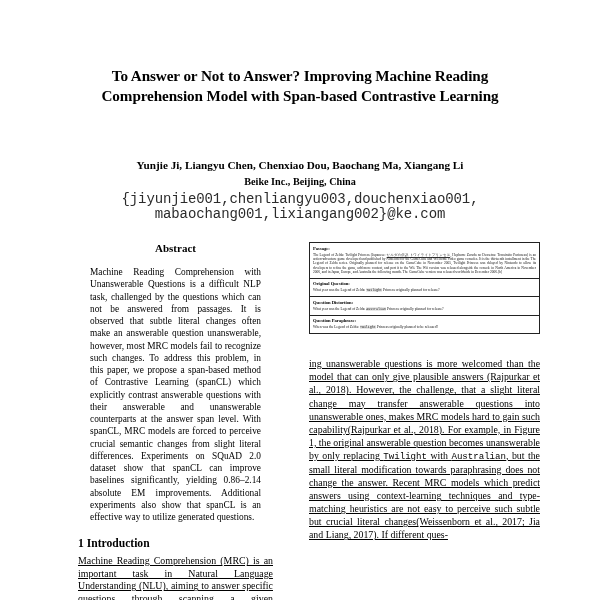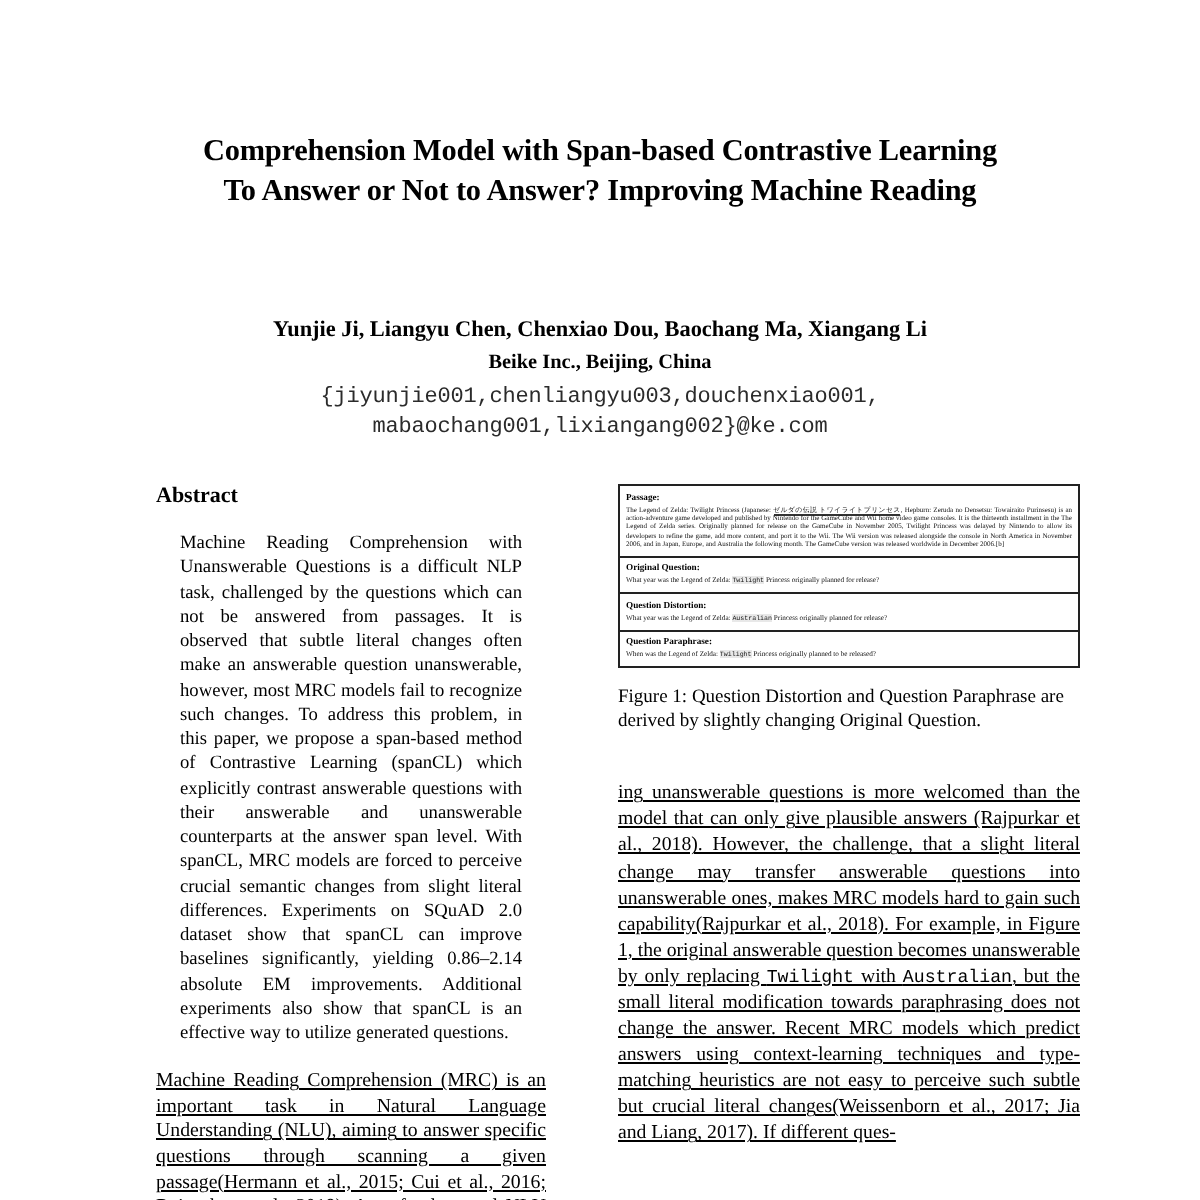--- a/index.html
+++ b/index.html
@@ -44,41 +44,42 @@
     text-align: center;
     font-size: 10.2px;
     line-height: 13px;
     margin: 0;
     padding-top: 3px;
     font-weight: bold;
   }
   .emails {
     text-align: center;
     font-family: "Liberation Mono", "DejaVu Sans Mono", monospace;
-    font-size: 11px;
+    font-size: 14px;
     line-height: 14.5px;
     margin: 0;
     padding-top: 4px;
     color: #2b2b2b;
     letter-spacing: -0.1px;
   }
   .email-line { display: block; }
 
   .columns {
     display: flex;
     gap: 18px;
     padding-top: 21px;
   }
   .col {
     width: 231px;
     flex: 0 0 231px;
   }
   .col-left { padding: 0 18px; width: 195px; flex: 0 0 195px; box-sizing: content-box; }
 
   .section-head {
+    text-align: center;
     font-weight: bold;
     font-size: 11px;
     margin: 0 0 7px 0;
   }
   .abstract-body {
     font-size: 9.35px;
     line-height: 12.25px;
     text-align: justify;
     margin: 12px;
     hyphens: manual;
@@ -150,36 +151,37 @@
     font-family: "Liberation Mono", "DejaVu Sans Mono", monospace;
     font-size: 9.1px;
   }
 </style>
 </head>
 <body>
 
 <div class="page">
 
   <h1 class="title">
+    <span class="title-line">To Answer or Not to Answer? Improving Machine Reading</span>
     <span class="title-line">Comprehension Model with Span-based Contrastive Learning</span>
-    <span class="title-line">To Answer or Not to Answer? Improving Machine Reading</span>
   </h1>
 
   <p class="authors">Yunjie Ji, Liangyu Chen, Chenxiao Dou, Baochang Ma, Xiangang Li</p>
   <p class="affiliation">Beike Inc., Beijing, China</p>
   <p class="emails">
     <span class="email-line">{jiyunjie001,chenliangyu003,douchenxiao001,</span>
     <span class="email-line">mabaochang001,lixiangang002}@ke.com</span>
   </p>
 
   <div class="columns">
 
     <div class="col col-left">
       <h2 class="section-head">Abstract</h2>
       <p class="abstract-body">Machine Reading Comprehension with Unanswerable Questions is a difficult NLP task, challenged by the questions which can not be answered from passages. It is observed that subtle literal changes often make an answerable question unanswerable, however, most MRC models fail to recognize such changes. To address this problem, in this paper, we propose a span-based method of Contrastive Learning (spanCL) which explicitly contrast answerable questions with their answerable and unanswerable counterparts at the answer span level. With spanCL, MRC models are forced to perceive crucial semantic changes from slight literal differences. Experiments on SQuAD 2.0 dataset show that spanCL can improve baselines significantly, yielding 0.86–2.14 absolute EM improvements. Additional experiments also show that spanCL is an effective way to utilize generated questions.</p>
+      <h2 class="numbered">1   Introduction</h2>
       <p class="body-text">Machine Reading Comprehension (MRC) is an important task in Natural Language Understanding (NLU), aiming to answer specific questions through scanning a given passage(Hermann et al., 2015; Cui et al., 2016; Rajpurkar et al., 2018). As a fundamental NLU task, MRC also plays an essential role in many applications such as question answering and dialogue tasks (Chen et al., 2017;</p>
     </div>
 
     <div class="col col-right">
 
       <div class="figure-box">
         <div class="fig-cell">
           <div class="fig-label">Passage:</div>
           <p class="fig-passage"><span>The Legend of Zelda: Twilight Princess (Japanese: </span><span class="jp jp-u">ゼルダの伝説 トワイライトプリンセス</span><span>, Hepburn: Zeruda no Densetsu: Towairaito Purinsesu) is an action-adventure game developed and published by Nintendo for the GameCube and Wii home video game consoles. It is the thirteenth installment in the The Legend of Zelda series. Originally planned for release on the GameCube in November 2005, Twilight Princess was delayed by Nintendo to allow its developers to refine the game, add more content, and port it to the Wii. The Wii version was released alongside the console in North America in November 2006, and in Japan, Europe, and Australia the following month. The GameCube version was released worldwide in December 2006.[b]</span></p>
         </div>
@@ -190,21 +192,20 @@
         <div class="fig-cell">
           <div class="fig-label">Question Distortion:</div>
           <p class="fig-q"><span>What year was the Legend of Zelda:</span> <span class="mono-hl">Australian</span> <span>Princess originally planned for release?</span></p>
         </div>
         <div class="fig-cell">
           <div class="fig-label">Question Paraphrase:</div>
           <p class="fig-q"><span>When was the Legend of Zelda:</span> <span class="mono-hl">Twilight</span> <span>Princess originally planned to be released?</span></p>
         </div>
       </div>
 
-      <p class="caption">Figure 1: Question Distortion and Question Paraphrase are derived by slightly changing Original Question.</p>
 
       <div class="rt-body-wrap">
         <p class="body-text right"><span>ing unanswerable questions is more welcomed than the model that can only give plausible answers (Rajpurkar et al., 2018). However, the challenge, that a slight literal change may transfer answerable questions into unanswerable ones, makes MRC models hard to gain such capability(Rajpurkar et al., 2018). For example, in Figure 1, the original answerable question becomes unanswerable by only replacing </span><code class="inl">Twilight</code><span> with </span><code class="inl">Australian</code><span>, but the small literal modification towards paraphrasing does not change the answer. Recent MRC models which predict answers using context-learning techniques and type-matching heuristics are not easy to perceive such subtle but crucial literal changes(Weissenborn et al., 2017; Jia and Liang, 2017). If different ques-</span></p>
       </div>
 
     </div>
   </div>
 </div>
 
 </body></html>

